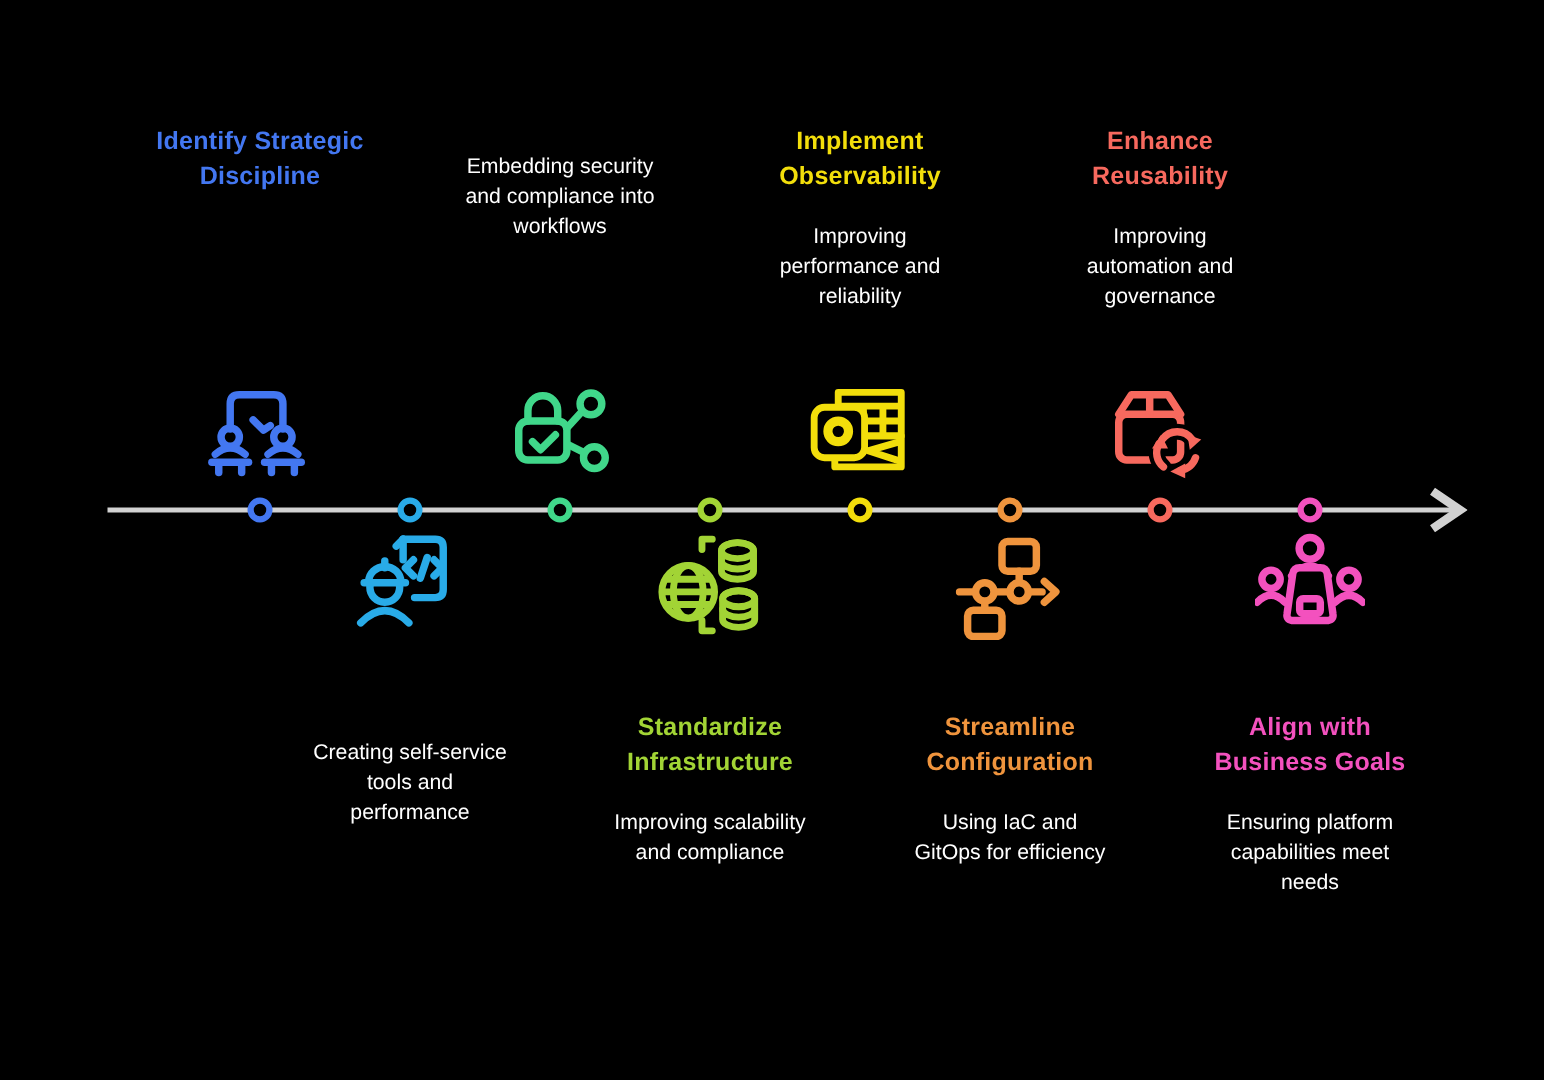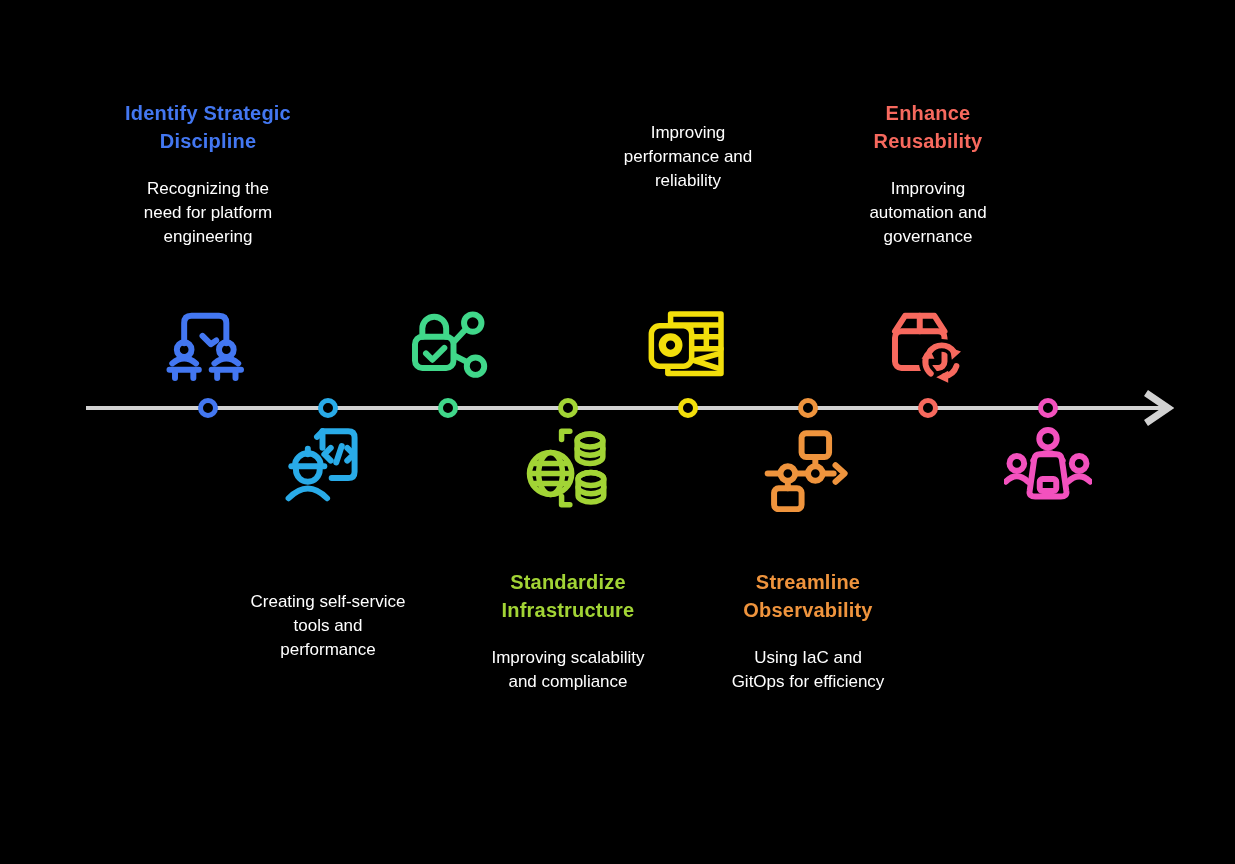--- a/index.html
+++ b/index.html
@@ -74,23 +74,20 @@
 
   <div class="timeline-line" style="background: rgb(210, 210, 210);"></div>
   <svg class="arrow-head" viewBox="0 0 32 36">
     <polyline points="4,3 26,18 4,33" fill="none" stroke="#d2d2d2" stroke-width="7" stroke-linecap="butt" stroke-linejoin="miter"></polyline>
   </svg>
 
   <div class="item i0 t" style="--c: #4377f1;">
     <div class="col">
       <h3 class="title">Identify Strategic
 Discipline</h3>
-      <p class="desc">Recognizing the
-need for platform
-engineering</p>
     </div>
     <div class="icon">
       <svg viewBox="0 0 96 96" fill="none" stroke="currentColor" stroke-width="6.5" stroke-linecap="round" stroke-linejoin="round">
         <path d="M22,45 V23 q0,-8 8,-8 h30 q8,0 8,8 v22"></path>
         <path d="M42,37 l9,9 6,-4"></path>
         <circle cx="22" cy="52" r="8"></circle>
         <path d="M9,67 q13,-11 26,0"></path>
         <path d="M6,74 h32"></path>
           <path d="M12,75 v8"></path>
           <path d="M32,75 v8"></path>
@@ -123,20 +120,23 @@
         <path d="M8,46 h36"></path>
         <path d="M26,27 v6"></path>
         <path d="M5,81 q21,-21 42,0" fill="#000"></path>
       </svg>
     </div>
     <div class="dot"></div>
   </div>
 
   <div class="item i2 t" style="--c: #40d78a;">
     <div class="col">
+      <p class="desc">Embedding security
+and compliance into
+workflows</p>
     </div>
     <div class="icon">
       <svg viewBox="0 0 96 96" fill="none" stroke="currentColor" stroke-width="6.5" stroke-linecap="round" stroke-linejoin="round">
         <path d="M54,44 L66,31"></path>
         <path d="M54,58 L68,65"></path>
         <rect x="12" y="38" width="42" height="34" rx="8" fill="#000"></rect>
         <path d="M20,38 v-9 a13,13 0 0 1 26,0 v9"></path>
         <path d="M24,56 l7,7 13,-13"></path>
         <circle cx="75" cy="23" r="9.5"></circle>
         <circle cx="78" cy="70" r="9.5"></circle>
@@ -167,20 +167,22 @@
         <path d="M59,60 a14,7 0 0 1 28,0 v18 a14,7 0 0 1 -28,0 z" fill="#000"></path>
         <ellipse cx="73" cy="60" rx="14" ry="7"></ellipse>
         <path d="M59,69 a14,7 0 0 0 28,0"></path>
       </svg>
     </div>
     <div class="dot"></div>
   </div>
 
   <div class="item i4 t" style="--c: #f2de0b;">
     <div class="col">
+      <h3 class="title">Implement
+Observability</h3>
       <p class="desc">Improving
 performance and
 reliability</p>
     </div>
     <div class="icon">
       <svg viewBox="0 0 96 96" fill="none" stroke="currentColor" stroke-width="6" stroke-linecap="round" stroke-linejoin="round">
         <rect x="29" y="13" width="55" height="38" fill="#000"></rect>
         <path d="M31,25 h51"></path>
         <path d="M51,27 v22"></path>
           <path d="M68,27 v22"></path>
@@ -190,21 +192,21 @@
         <rect x="8" y="26" width="44" height="44" rx="9" fill="#000"></rect>
         <circle cx="29" cy="47" r="9" stroke-width="8"></circle>
       </svg>
     </div>
     <div class="dot"></div>
   </div>
 
   <div class="item i5 b" style="--c: #ef943d;">
     <div class="col">
       <h3 class="title">Streamline
-Observability</h3>
+Configuration</h3>
       <p class="desc">Using IaC and
 GitOps for efficiency</p>
     </div>
     <div class="icon">
       <svg viewBox="0 0 96 96" fill="none" stroke="currentColor" stroke-width="6.5" stroke-linecap="round" stroke-linejoin="round">
         <path d="M4,54 H76"></path>
         <path d="M78,45 l10,9 -10,9"></path>
         <path d="M56,46 V36"></path>
         <path d="M26,62 V70"></path>
         <circle cx="26" cy="54" r="8" fill="#000"></circle>
@@ -237,20 +239,27 @@
         <path d="M51,78 A16,16 0 0 1 47,58"></path>
         <polygon points="72,50 84,54 74,63" fill="currentColor" stroke="none"></polygon>
         <polygon points="70,75 57,82 70,88" fill="currentColor" stroke="none"></polygon>
         <polygon points="41,62 49,50 55,62" fill="currentColor" stroke="none"></polygon>
       </svg>
     </div>
     <div class="dot"></div>
   </div>
 
   <div class="item i7 b" style="--c: #f351be;">
+    <div class="col">
+      <h3 class="title">Align with
+Business Goals</h3>
+      <p class="desc">Ensuring platform
+capabilities meet
+needs</p>
+    </div>
     <div class="icon">
       <svg viewBox="0 0 96 96" fill="none" stroke="currentColor" stroke-width="6.5" stroke-linecap="round" stroke-linejoin="round">
         <circle cx="48" cy="16" r="9.5"></circle>
         <path d="M32,40 q16,-17 32,0"></path>
         <circle cx="14" cy="43" r="8"></circle>
         <path d="M2,63 q12,-12 24,0"></path>
         <circle cx="82" cy="43" r="8"></circle>
         <path d="M70,63 q12,-12 24,0"></path>
         <path d="M39,33 h18 q5,0 6,5 l5,35 q1,6 -6,6 h-28 q-7,0 -6,-6 l5,-35 q1,-5 6,-5 z" fill="#000"></path>
         <rect x="39" y="60" width="18" height="13" rx="3" fill="#000"></rect>

